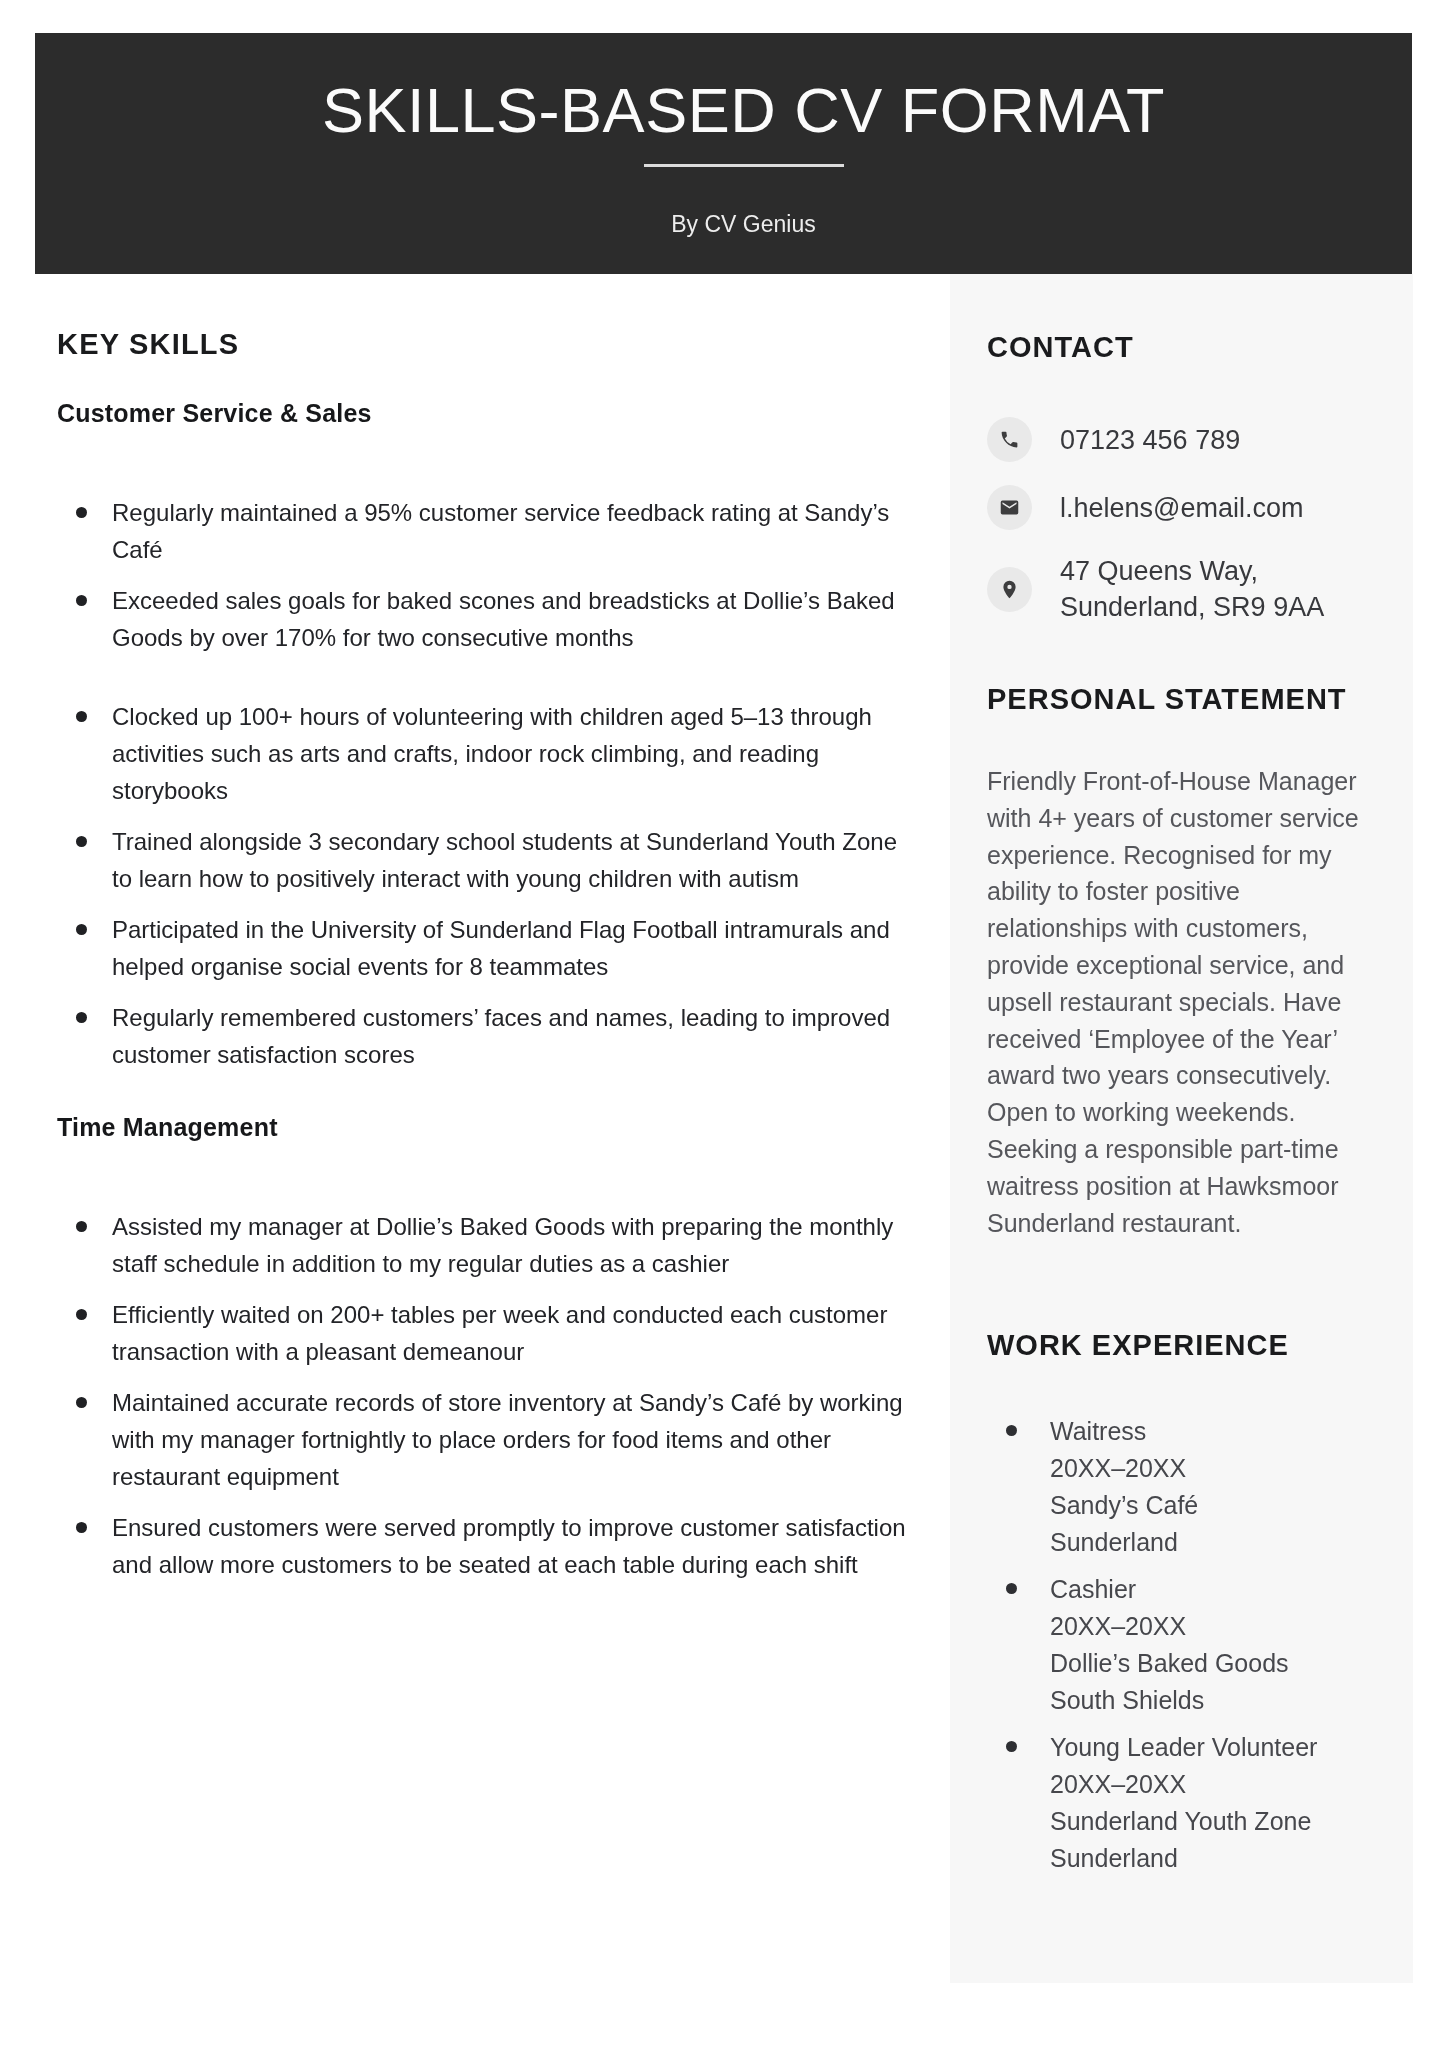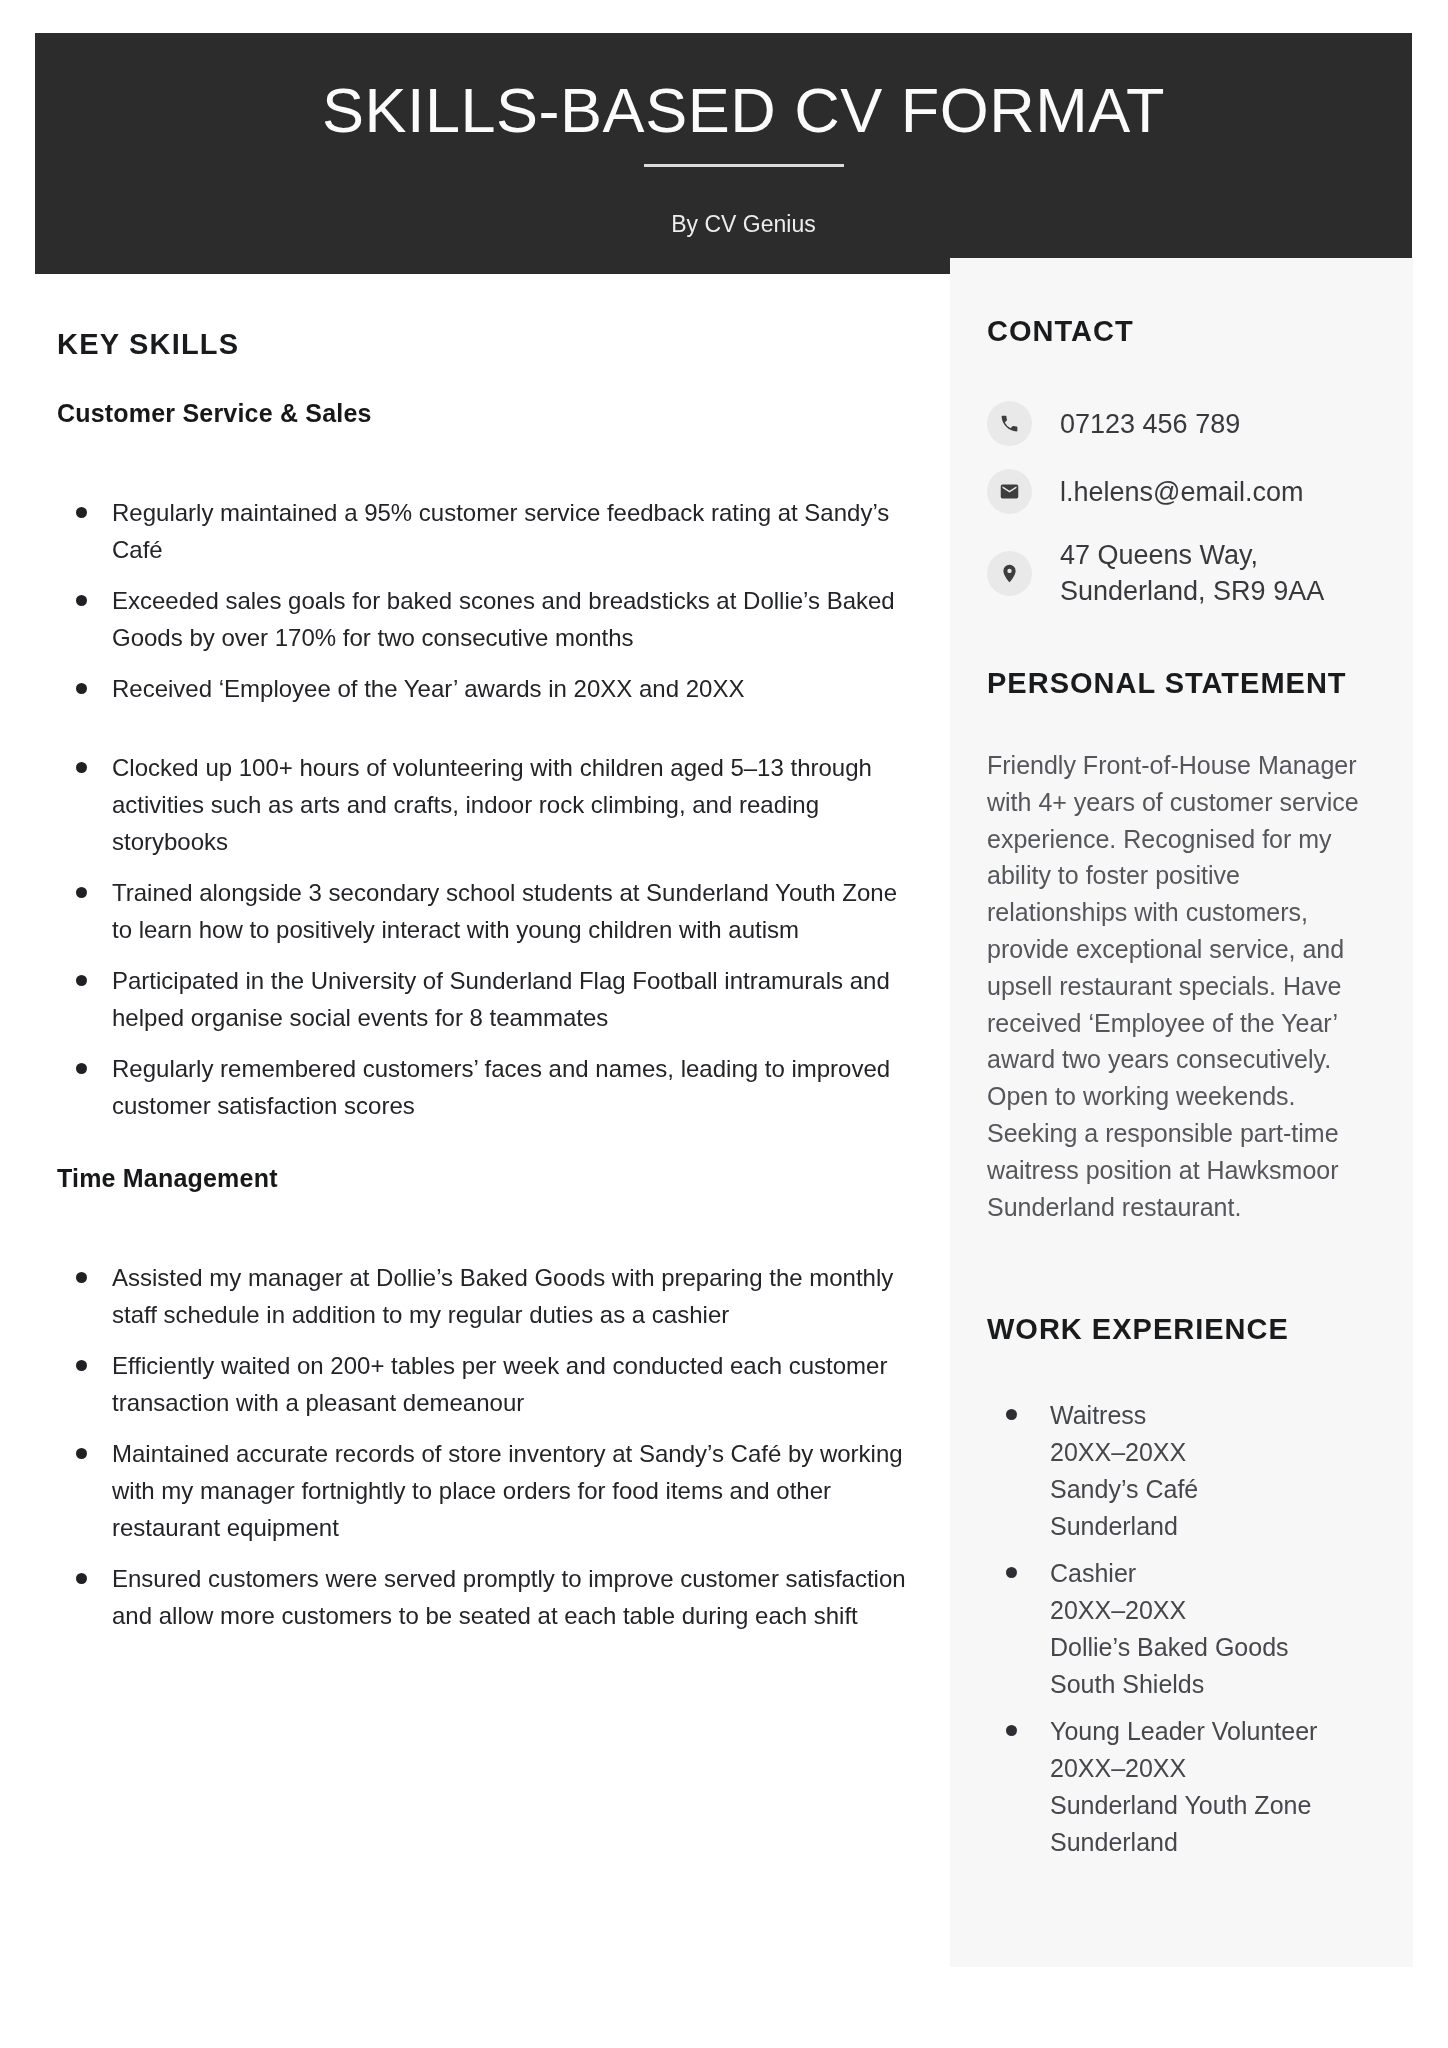--- a/index.html
+++ b/index.html
@@ -47,21 +47,21 @@
     position:relative;padding-left:55px;margin:0 0 14px 0;
     font-size:24px;line-height:37px;color:var(--body-text);
   }
   .dot{
     position:absolute;left:19px;top:13px;width:11px;height:11px;
     border-radius:50%;background:#202124;
   }
 
   
   .sidebar{
-    position:absolute;left:950px;top:258px;width:463px;height:1709px;
+    position:absolute;left:950px;top:274px;width:463px;height:1709px;
     background:var(--sidebar-bg);box-sizing:border-box;
     padding:59px 40px 0 37px;
   }
   .sidebar h1.sec{letter-spacing:1px;}
   h1.contact-h{margin-bottom:55px;}
   .crow{display:flex;align-items:center;gap:28px;margin-bottom:23px;}
   .icon-circle{
     flex:0 0 45px;width:45px;height:45px;border-radius:50%;
     background:var(--icon-circle-bg);color:var(--icon-glyph);
     display:flex;align-items:center;justify-content:center;
@@ -95,21 +95,20 @@
 
       <section class="skill-group">
         <h2>Customer Service &amp; Sales</h2>
         <ul class="bullets">
 
             <li><span class="dot"></span><span class="btext">Regularly maintained a 95% customer service feedback rating at Sandy’s Café</span></li>
 
             <li><span class="dot"></span><span class="btext">Exceeded sales goals for baked scones and breadsticks at Dollie’s Baked Goods by over 170% for two consecutive months</span></li>
 
 
-            <li><span class="dot"></span><span class="btext">Received ‘Employee of the Year’ awards in 20XX and 20XX</span></li>
 
         </ul>
       </section>
 
       <section class="skill-group">
         <ul class="bullets">
 
             <li><span class="dot"></span><span class="btext">Clocked up 100+ hours of volunteering with children aged 5–13 through activities such as arts and crafts, indoor rock climbing, and reading storybooks</span></li>
 
             <li><span class="dot"></span><span class="btext">Trained alongside 3 secondary school students at Sunderland Youth Zone to learn how to positively interact with young children with autism</span></li>

